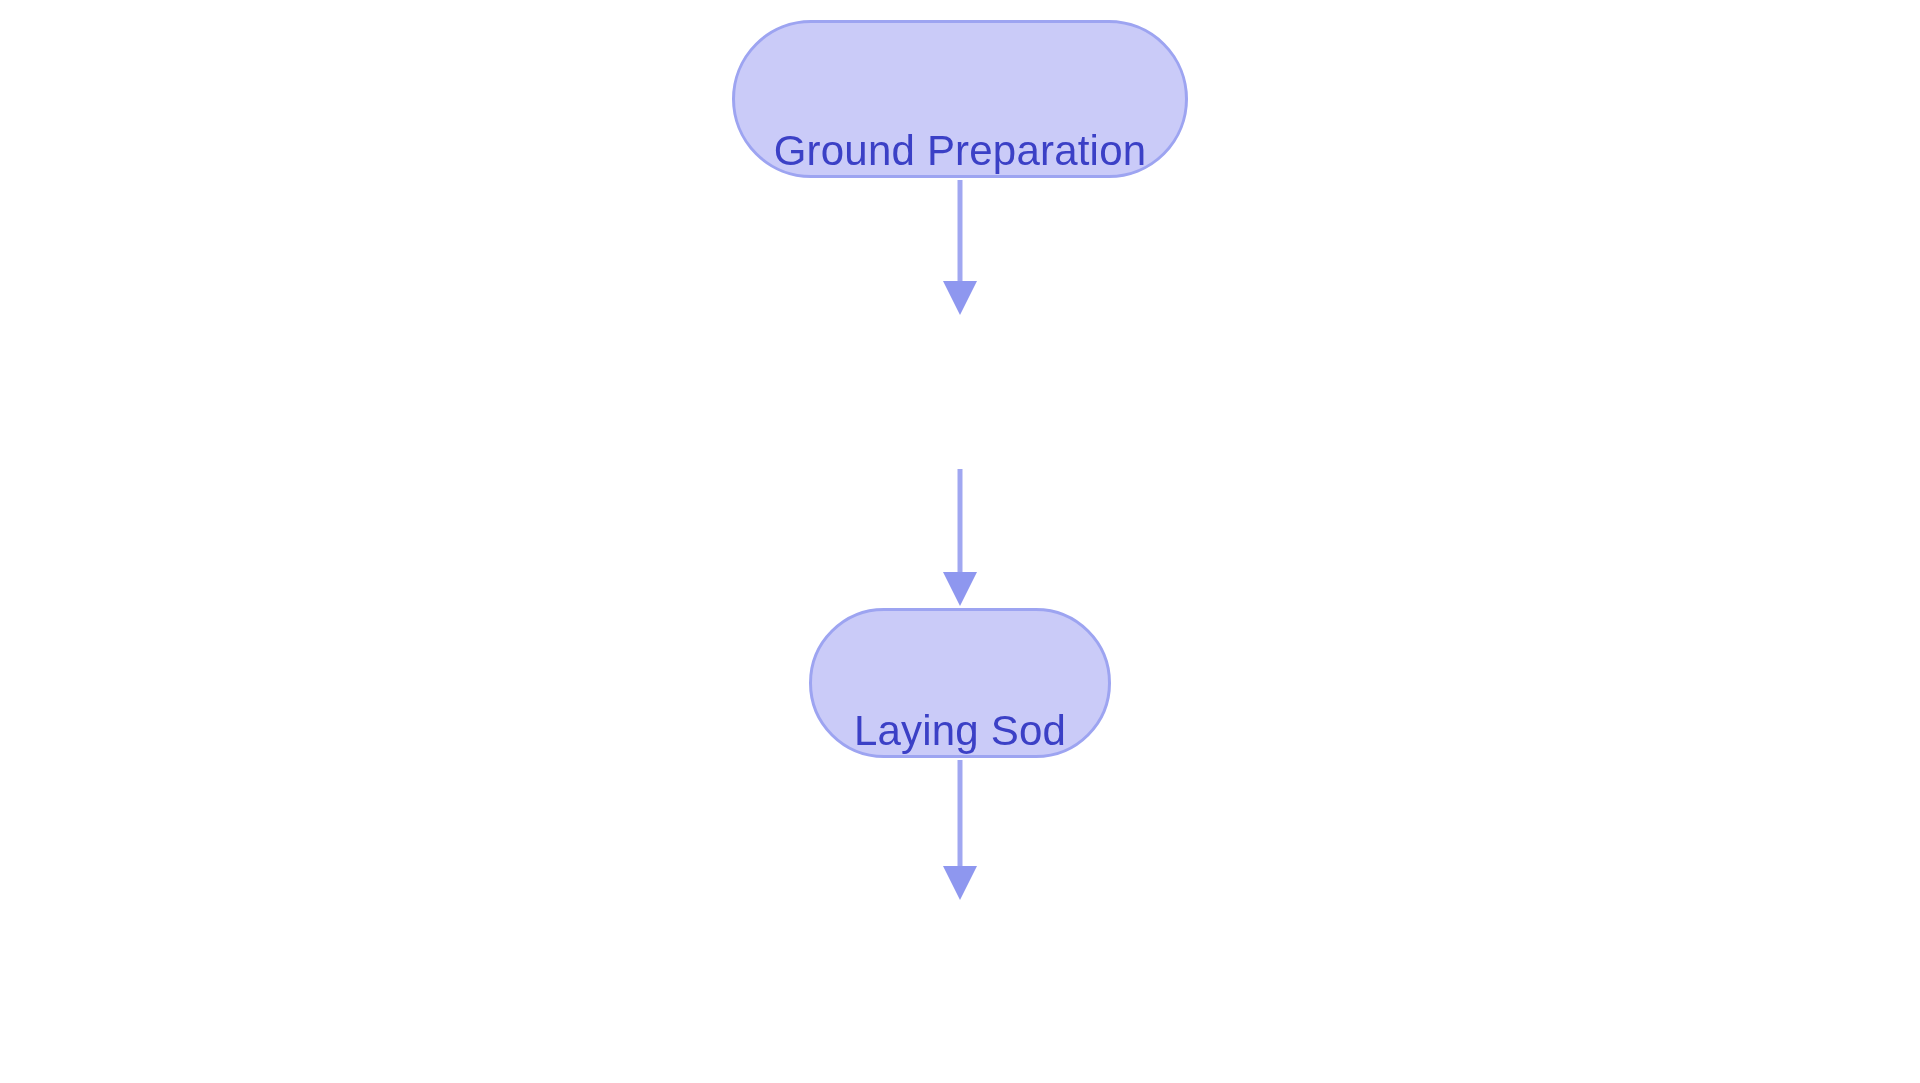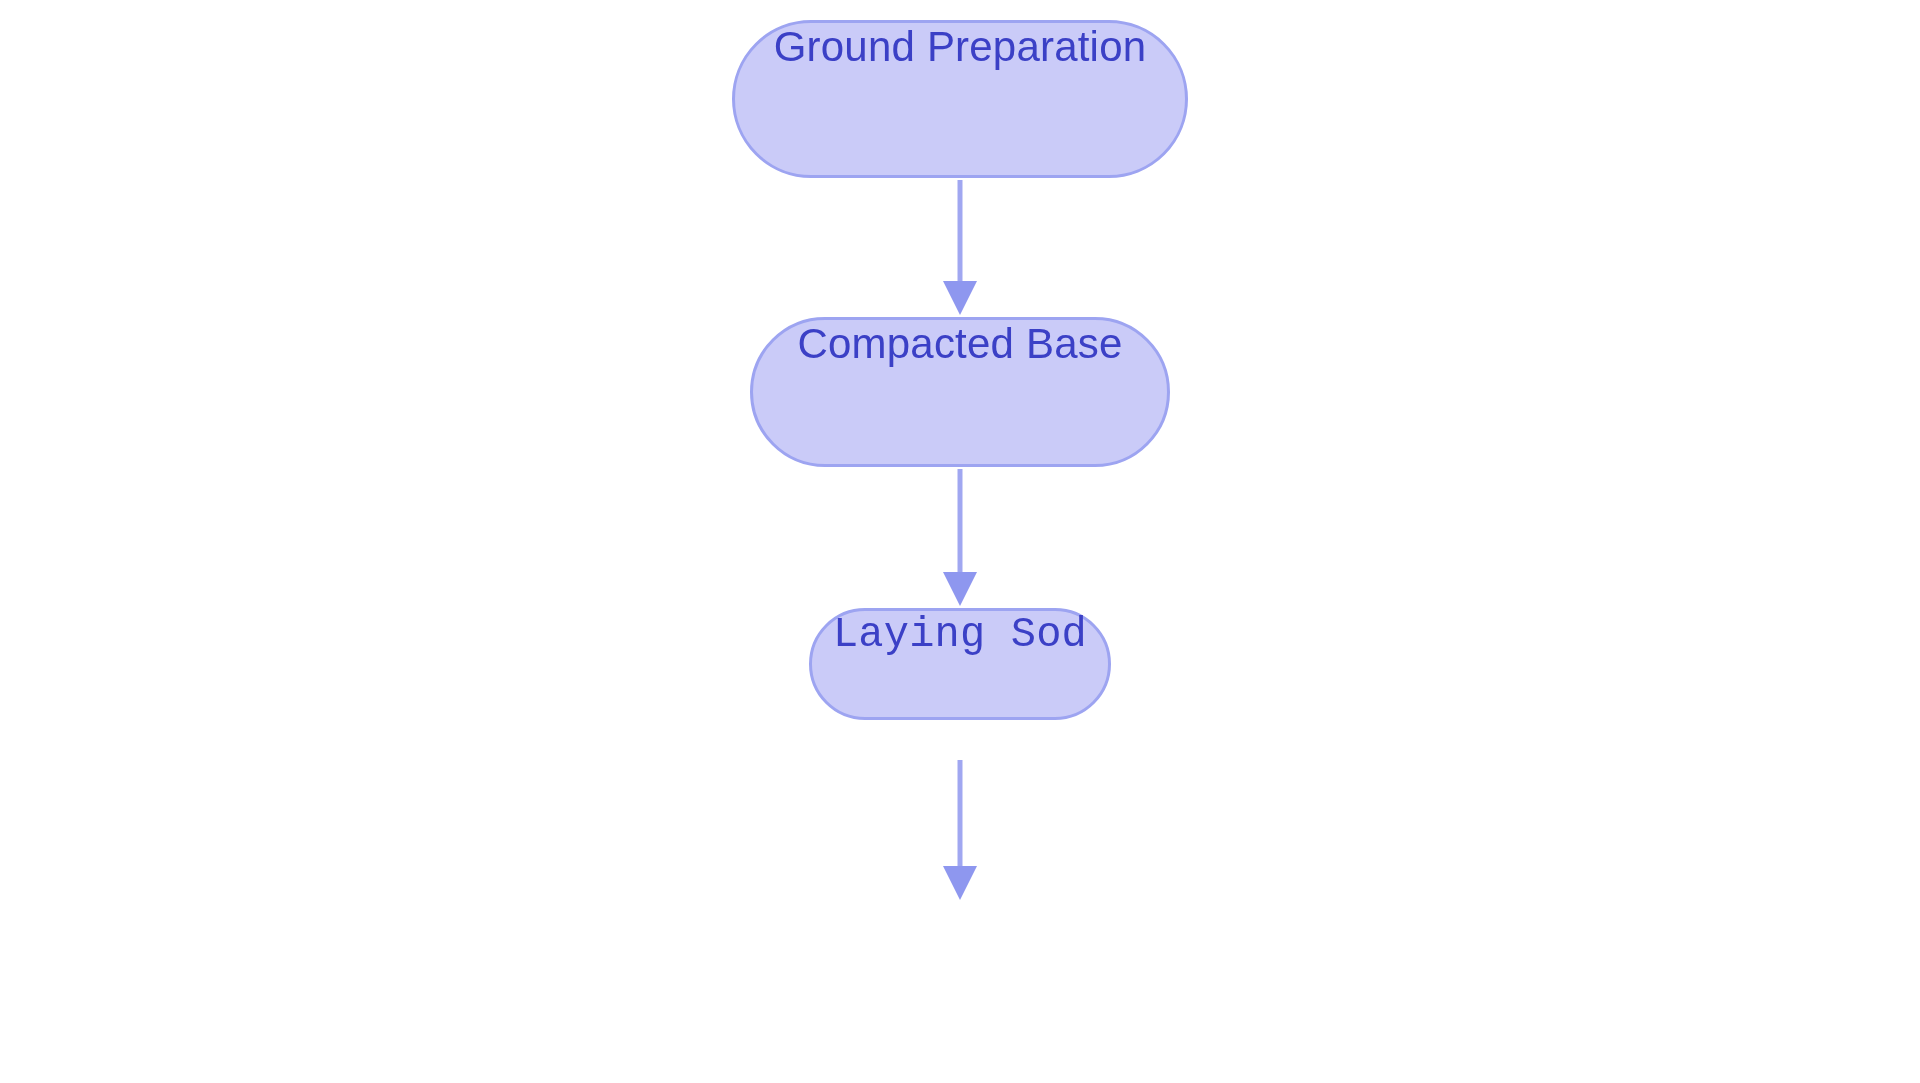--- a/index.html
+++ b/index.html
@@ -26,32 +26,32 @@
   }
   .edges {
     position: absolute;
     left: 0; top: 0;
     width: 1920px; height: 1083px;
     pointer-events: none;
   }
   .node {
     position: absolute;
     display: flex;
-    align-items: flex-start;
+    align-items: flex-end;
     justify-content: center;
     background: var(--node-fill);
     border: 3px solid var(--node-border);
     color: var(--node-text);
     font-size: 42px;
     letter-spacing: 0.2px;
     white-space: nowrap;
   }
   .node-1 { left: 732px; top:  20px; width: 456px; height: 158px; border-radius: 79px; }
   .node-2 { left: 750px; top: 317px; width: 420px; height: 150px; border-radius: 75px; }
-  .node-3 { left: 809px; top: 608px; width: 302px; height: 112px; border-radius: 75px; font-family: Liberation Mono, monospace; }
+  .node-3 { left: 809px; top: 608px; width: 302px; height: 150px; border-radius: 75px; }
   .node-4 { left: 711px; top: 902px; width: 498px; height: 156px; border-radius: 78px; }
   .edge-stem { stroke: var(--arrow-stem); stroke-width: 5; }
   .edge-head { fill: var(--arrow-head); }
 </style>
 </head>
 <body>
 
 <div class="canvas">
 
   <svg class="edges" viewBox="0 0 1920 1083" xmlns="http://www.w3.org/2000/svg">
@@ -66,22 +66,19 @@
     <g>
       <line class="edge-stem" x1="960" y1="760" x2="960" y2="868"></line>
       <polygon class="edge-head" points="943,866 977,866 960,900"></polygon>
     </g>
   </svg>
 
   <div class="node node-1">
     <span>Ground Preparation</span>
   </div>
 
-  <div class="node node-2">
-    <span>Compacted Base</span>
-  </div>
 
   <div class="node node-3">
     <span>Laying Sod</span>
   </div>
 
 
 </div>
 
 </body></html>

